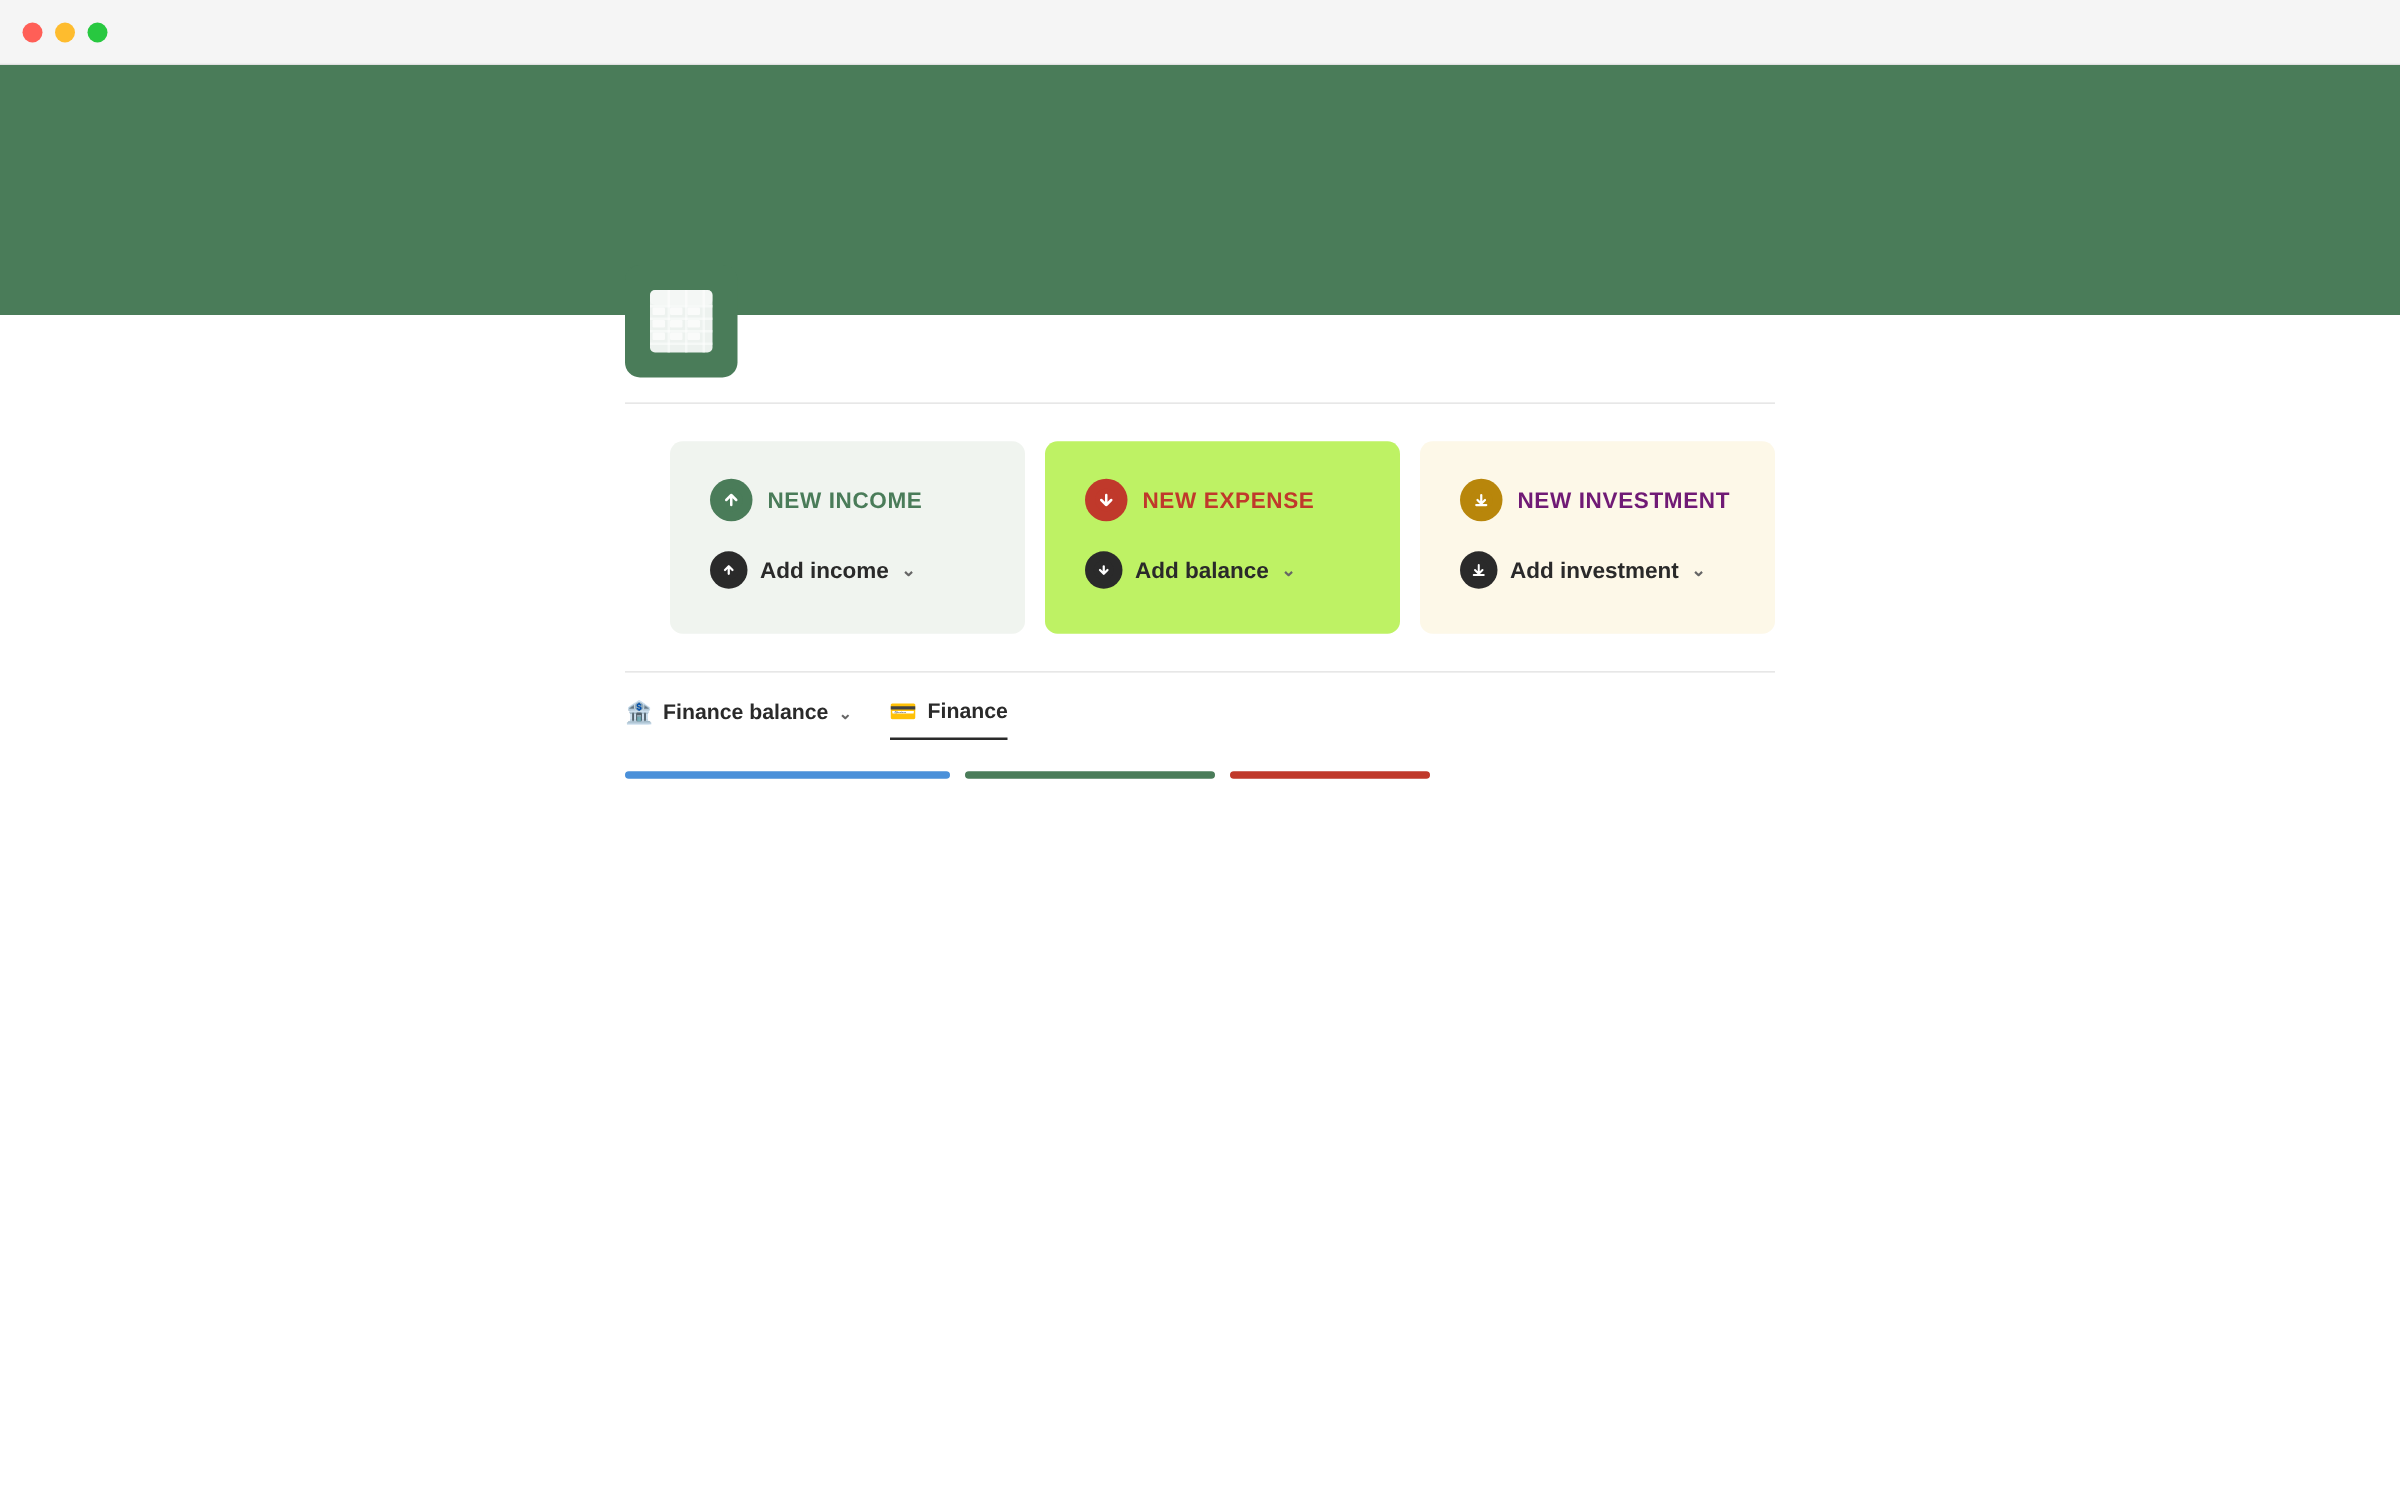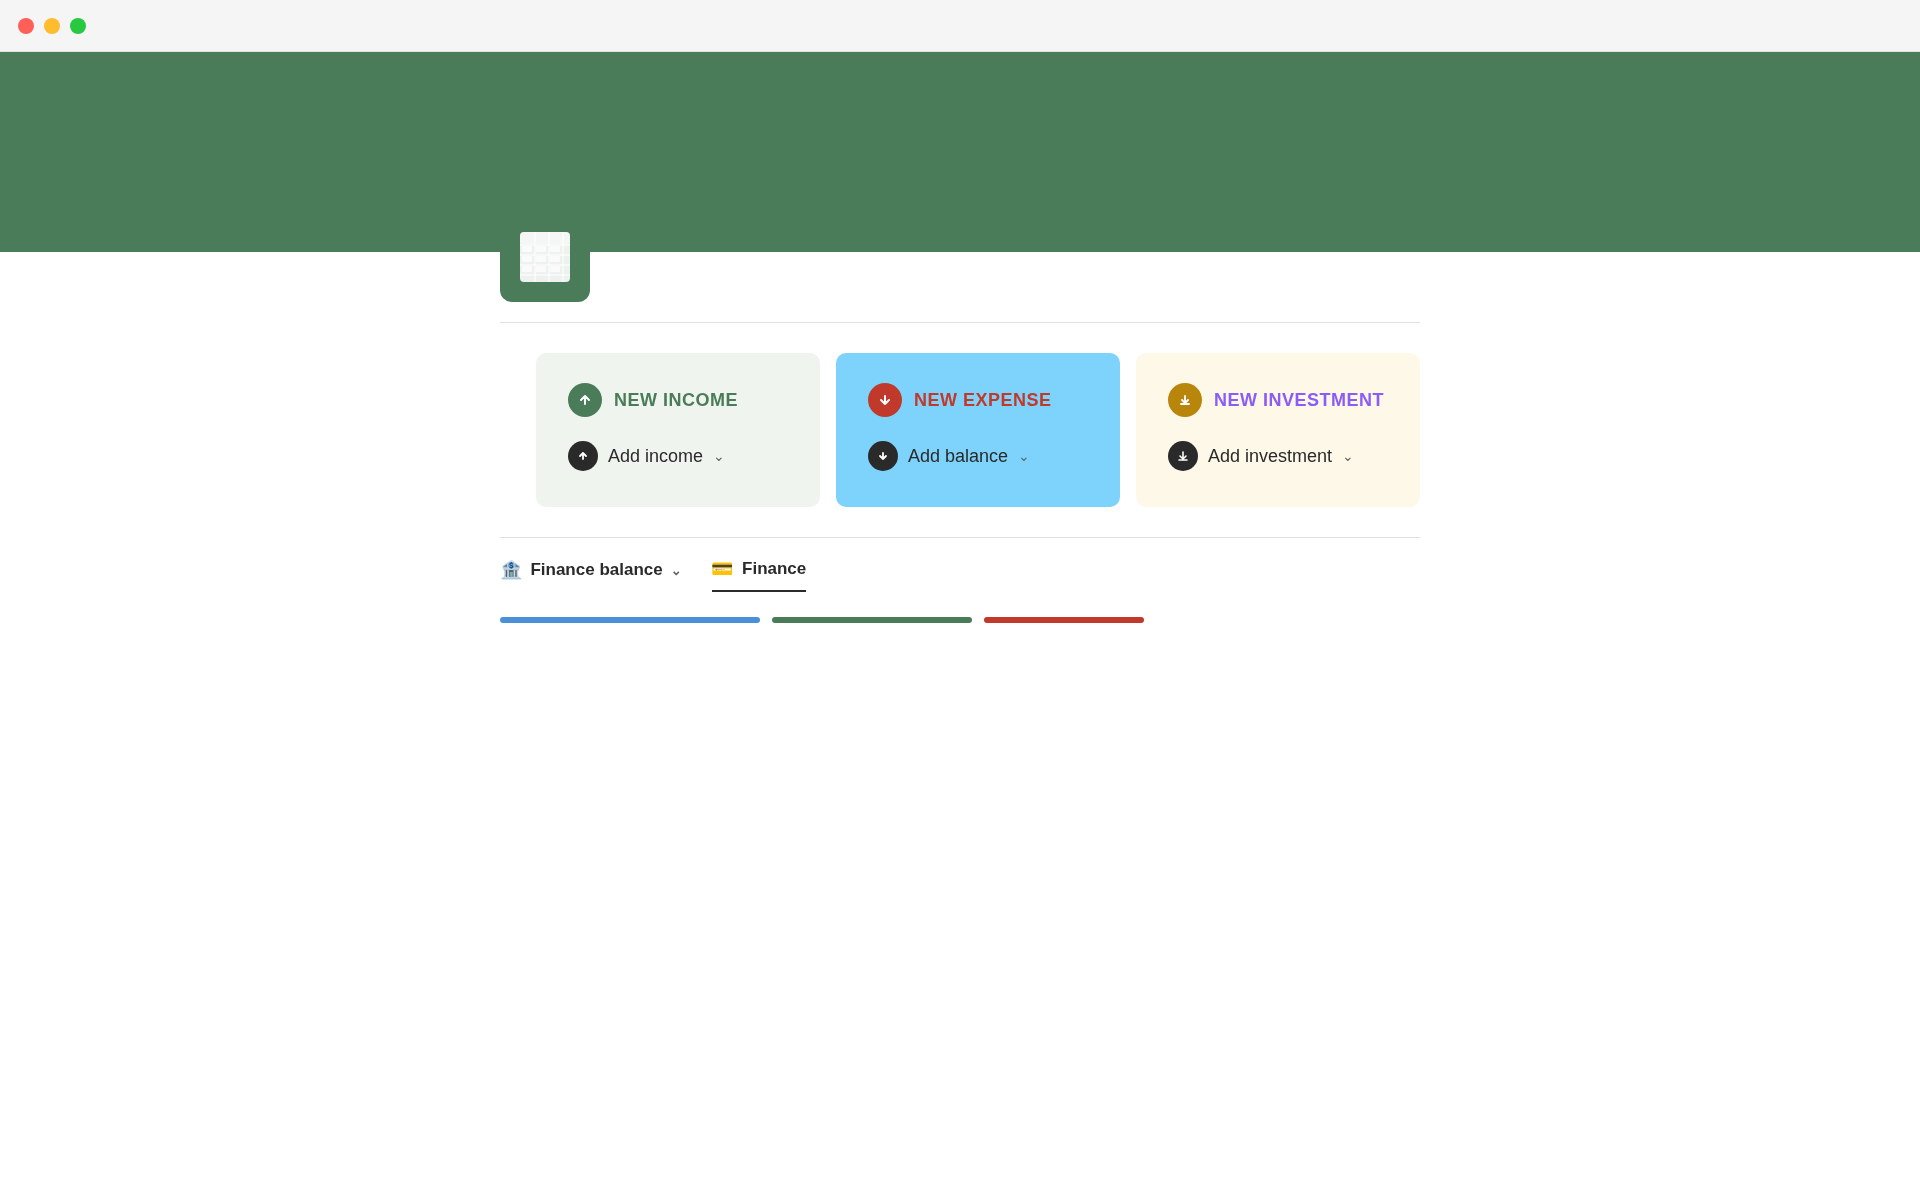--- a/index.html
+++ b/index.html
@@ -103,21 +103,21 @@
     .card {
       border-radius: 10px;
       padding: 30px 32px 36px 32px;
     }
 
     .card-income {
       background: #f0f4ef;
     }
 
     .card-expense {
-      background: #7dd3fc;
+      background: #bef264;
     }
 
     .card-investment {
       background: #fdf8e8;
     }
 
     .card-header {
       display: flex;
       align-items: center;
       gap: 12px;
@@ -151,29 +151,29 @@
 
     .card-title {
       font-size: 18px;
       font-weight: 700;
       letter-spacing: 0.5px;
       text-transform: uppercase;
     }
 
     .title-income { color: #4a7c59; }
     .title-expense { color: #c0392b; }
-    .title-investment { color: #8b5cf6; }
+    .title-investment { color: #701a75; }
 
     .card-action {
       display: flex;
       align-items: center;
       gap: 10px;
       cursor: pointer;
       font-size: 18px;
-      font-weight: 400;
+      font-weight: 700;
       color: #2a2a2a;
     }
 
     .card-action-icon {
       width: 30px;
       height: 30px;
       border-radius: 50%;
       display: flex;
       align-items: center;
       justify-content: center;

